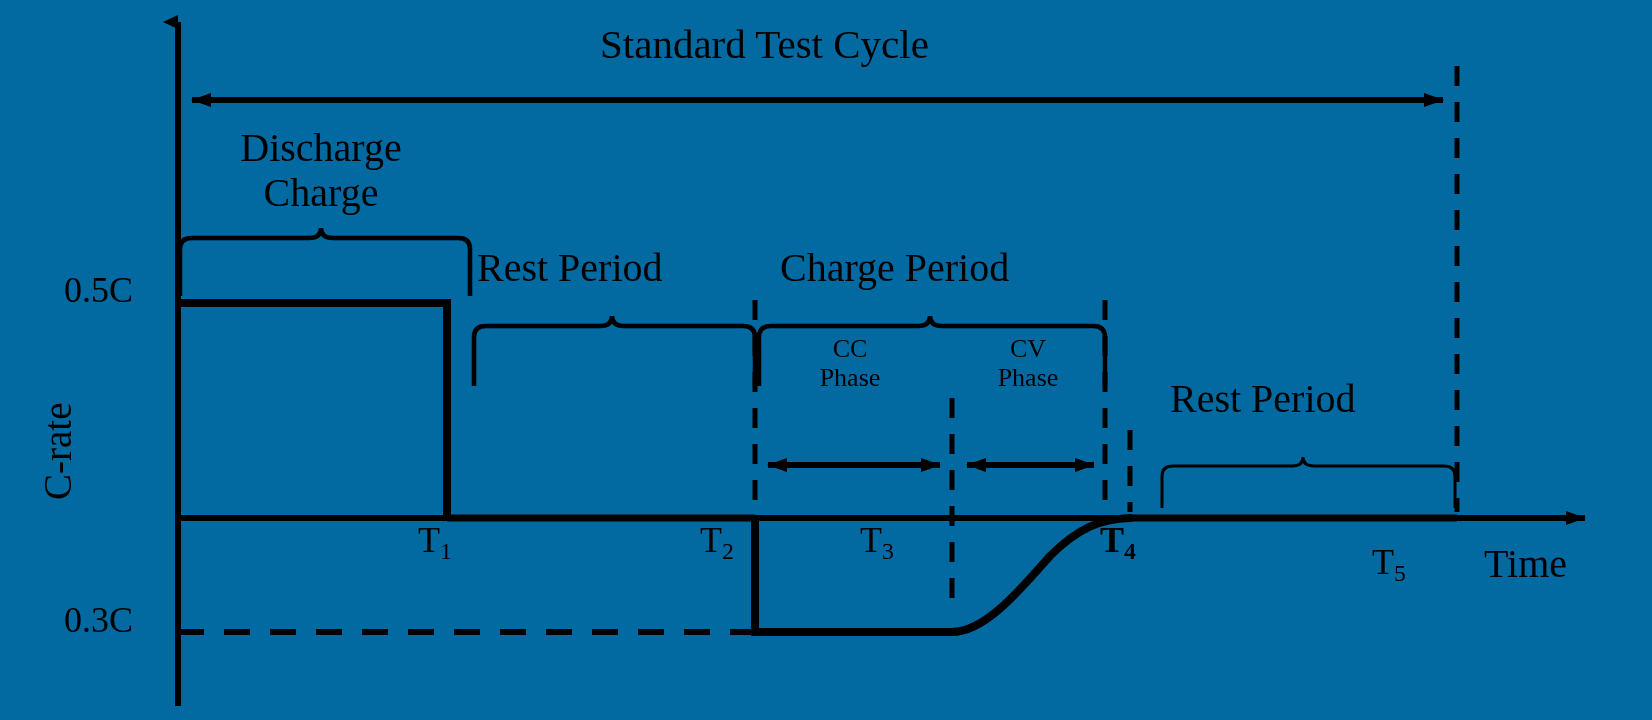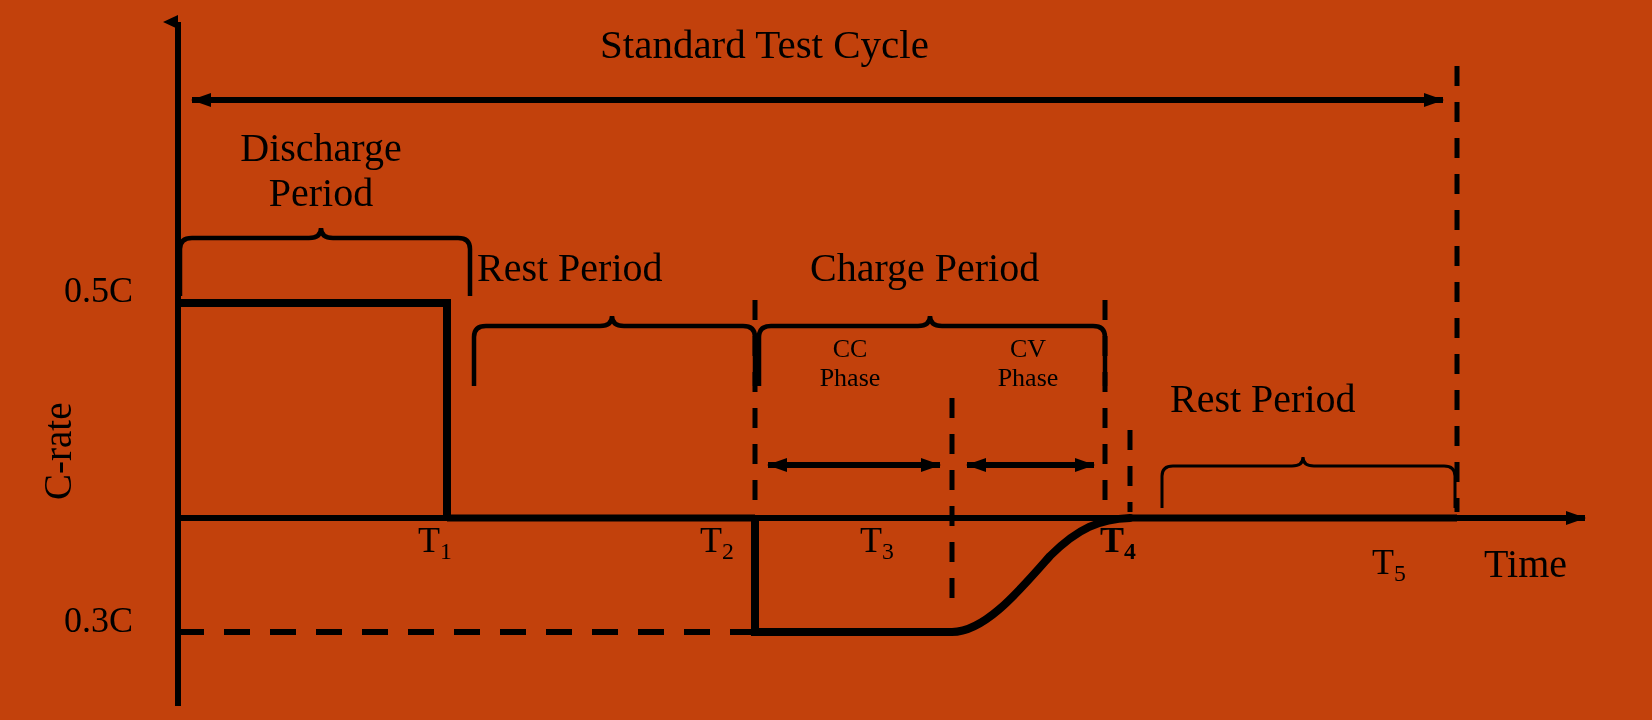--- a/index.html
+++ b/index.html
@@ -4,21 +4,21 @@
 <style>
   html, body {
     margin: 0;
     padding: 0;
     background: #ffffff;
   }
   #stage {
     position: relative;
     width: 1652px;
     height: 720px;
-    background: #c2410c;
+    background: #0369a1;
     overflow: hidden;
     font-family: "Liberation Serif", "DejaVu Serif", serif;
   }
   svg.diagram {
     position: absolute;
     left: 0;
     top: 0;
     width: 1652px;
     height: 720px;
   }
@@ -141,26 +141,26 @@
   </div>
   <div class="lbl lbl-tick" style="left:1100px; top:522px;font-weight:bold;">
     <span>T</span><span class="sub">4</span>
   </div>
   <div class="lbl lbl-tick" style="left:1372px; top:544px;">
     <span>T</span><span class="sub">5</span>
   </div>
 
   <div class="lbl lbl-period center-two-line" style="left:202px; top:118px; width:238px;margin-top:8px;">
     <div>Discharge</div>
-    <div>Period</div>
+    <div>Charge</div>
   </div>
 
   <div class="lbl lbl-period" style="left:477px; top:248px;">Rest Period</div>
 
-  <div class="lbl lbl-period" style="left:780px; top:248px;margin-left:30px;">Charge Period</div>
+  <div class="lbl lbl-period" style="left:780px; top:248px;">Charge Period</div>
 
   <div class="lbl lbl-period" style="left:1170px; top:379px;">Rest Period</div>
 
   <div class="lbl lbl-phase center-two-line" style="left:760px; top:334px; width:180px;">
     <div>CC</div>
     <div>Phase</div>
   </div>
 
   <div class="lbl lbl-phase center-two-line" style="left:938px; top:334px; width:180px;">
     <div>CV</div>

